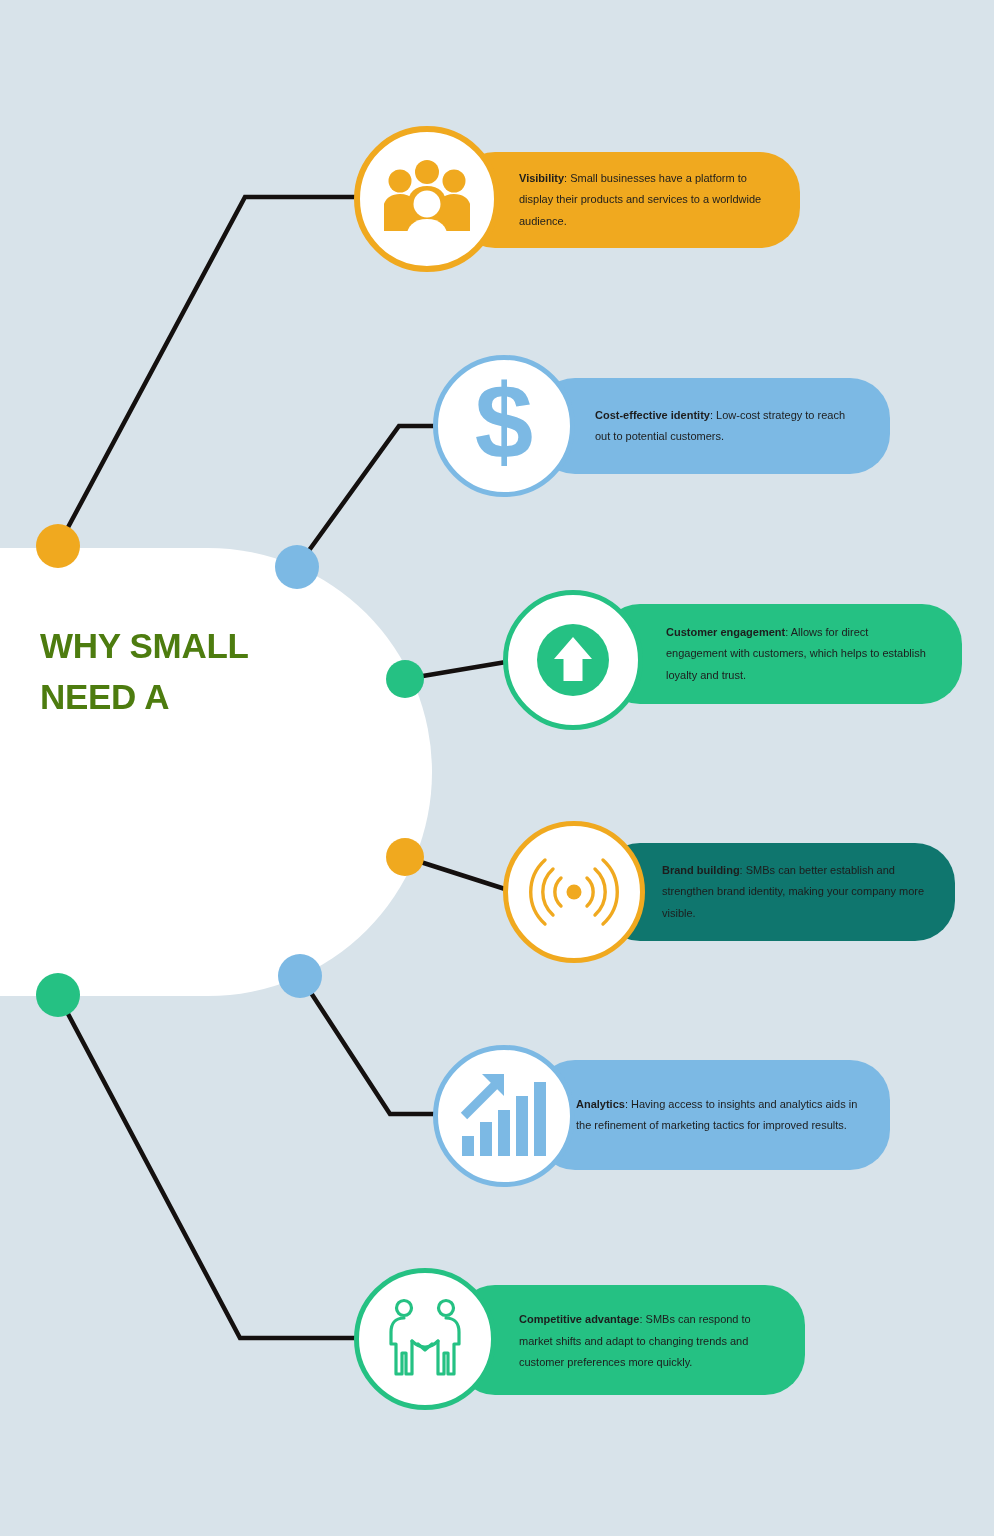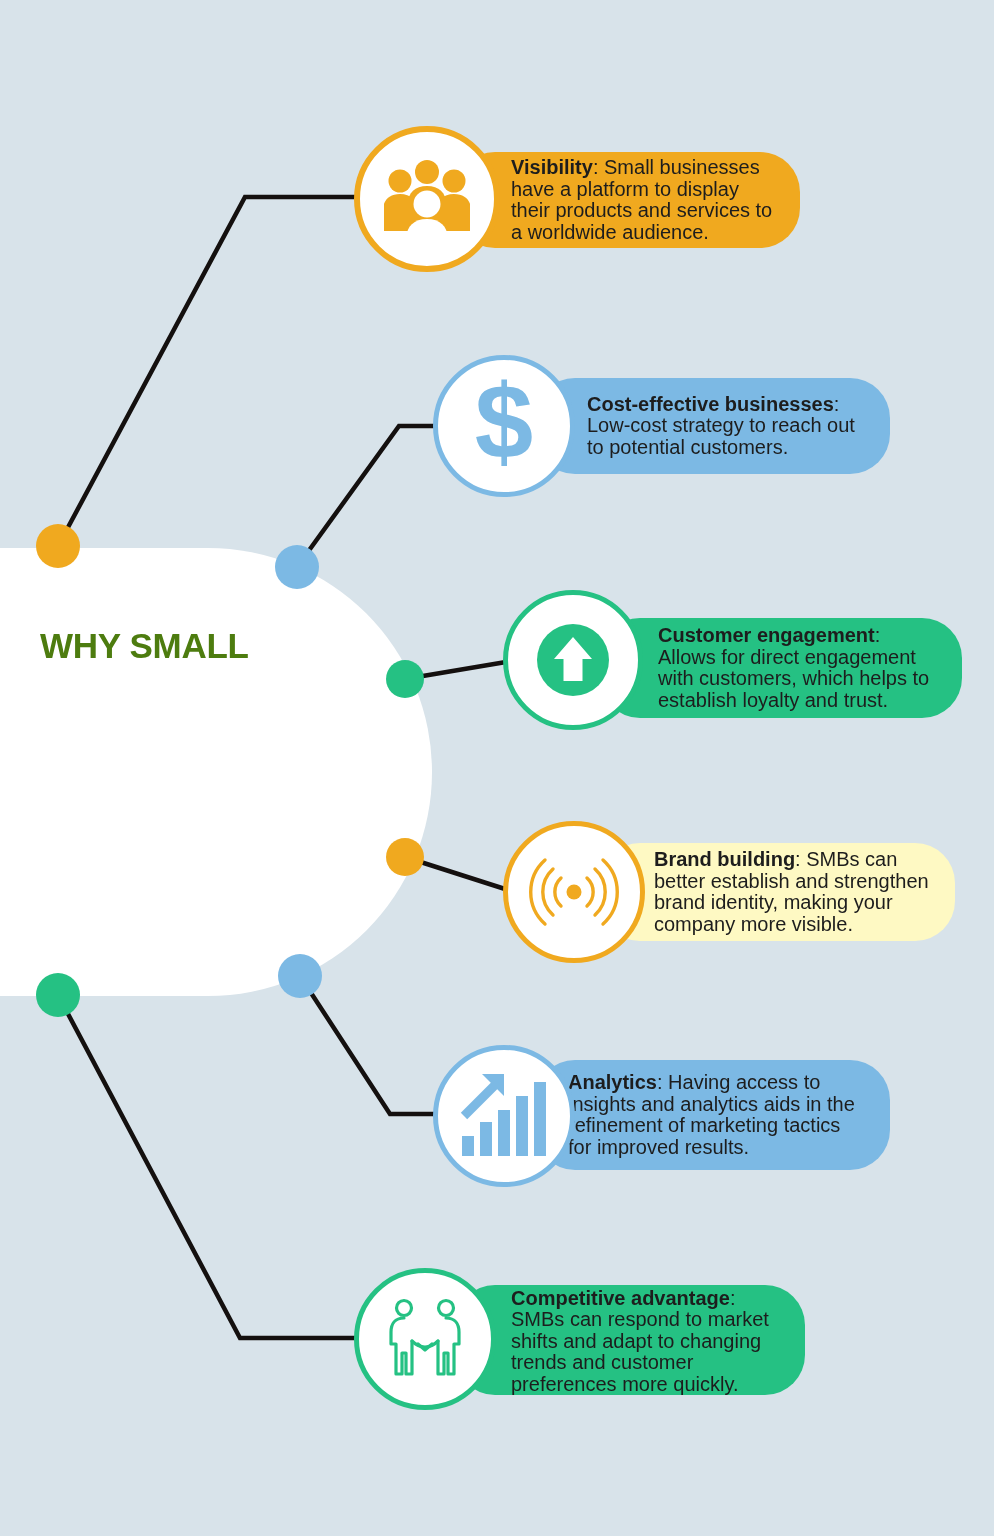--- a/index.html
+++ b/index.html
@@ -39,23 +39,23 @@
 
   
   .item{position:absolute;z-index:3;}
   .pill{
     position:absolute;
     border-radius:40px;
     box-sizing:border-box;
     display:flex;align-items:center;
   }
   .pill p{
-    margin:0;
+    margin:8px;
     color:#1d1d1d;
-    font-size:20px;
+    font-size:11px;
     line-height:21.5px;
   }
   .pill p b{font-weight:bold;}
   .badge{
     position:absolute;
     border-radius:50%;
     background:#ffffff;
     box-sizing:border-box;
     display:flex;align-items:center;justify-content:center;
     z-index:6;
@@ -63,20 +63,21 @@
   .badge svg{display:block;}
 </style>
 </head>
 <body>
 
 <div id="stage">
 
   <div class="hero-shape"></div>
   <div class="hero-title" id="heroTitle">
       <div>WHY SMALL</div>
+      <div>NEED A</div>
     </div>
 
   <svg class="connectors" viewBox="0 0 994 1536" aria-hidden="true">
     <g fill="none" stroke="#14100f" stroke-width="4.5" stroke-linecap="butt" stroke-linejoin="miter">
       <path d="M58,546 L245,197 L372,197"></path>
       <path d="M297,567 L399,426 L452,426"></path>
       <path d="M405,679 L506,662"></path>
       <path d="M405,857 L505,889"></path>
       <path d="M300,976 L390,1114 L452,1114"></path>
       <path d="M58,995 L240,1338 L372,1338"></path>
@@ -110,46 +111,46 @@
           <circle cx="43" cy="45" r="13.5"></circle>
           <path d="M43 60c-13 0-20.5 7.5-20.5 18.5V86h41v-7.5C63.5 67.5 56 60 43 60z"></path>
         </g>
       </svg>
     </div>
   </div>
 
   <div class="item">
     <div class="pill" style="left:535px;top:378px;width:355px;height:96px;background:#7cb9e4;padding:0 26px 0 52px;">
       <p>
-        <b>Cost-effective businesses</b><span>: </span><span>Low-cost strategy to reach out to potential customers.</span>
+        <b>Cost-effective identity</b><span>: </span><span>Low-cost strategy to reach out to potential customers.</span>
       </p>
     </div>
     <div class="badge" style="left:433px;top:355px;width:142px;height:142px;border:5px solid #7cb9e4;">
       <svg width="70" height="100" viewBox="0 0 70 100">
         <text x="35" y="82" text-anchor="middle" font-family="'Liberation Sans', sans-serif" font-size="105" font-weight="bold" fill="#7cb9e4">$</text>
       </svg>
     </div>
   </div>
 
   <div class="item">
-    <div class="pill" style="left:600px;top:618px;width:362px;height:100px;background:#25c183;padding:0 22px 0 58px;">
+    <div class="pill" style="left:600px;top:604px;width:362px;height:100px;background:#25c183;padding:0 22px 0 58px;">
       <p>
         <b>Customer engagement</b><span>: </span><span>Allows for direct engagement with customers, which helps to establish loyalty and trust.</span>
       </p>
     </div>
     <div class="badge" style="left:503px;top:590px;width:140px;height:140px;border:5px solid #25c183;">
       <svg width="90" height="90" viewBox="0 0 90 90">
         <circle cx="45" cy="45" r="36" fill="#25c183"></circle>
         <path d="M45 22 L64 44 H54.5 V66 H35.5 V44 H26 Z" fill="#ffffff"></path>
       </svg>
     </div>
   </div>
 
   <div class="item">
-    <div class="pill" style="left:600px;top:843px;width:355px;height:98px;background:#fef9c3;padding:0 22px 0 54px;">
+    <div class="pill" style="left:600px;top:843px;width:355px;height:98px;background:#0f766e;padding:0 22px 0 54px;">
       <p>
         <b>Brand building</b><span>: </span><span>SMBs can better establish and strengthen brand identity, making your company more visible.</span>
       </p>
     </div>
     <div class="badge" style="left:503px;top:821px;width:142px;height:142px;border:5px solid #f0a91f;">
       <svg width="92" height="92" viewBox="0 0 92 92">
         <g fill="none" stroke="#f0a91f" stroke-width="3.4" stroke-linecap="round">
           <circle cx="46" cy="46" r="7.5" fill="#f0a91f" stroke="none"></circle>
           <path d="M33 32 a19 19 0 0 0 0 28"></path>
           <path d="M59 32 a19 19 0 0 1 0 28"></path>

